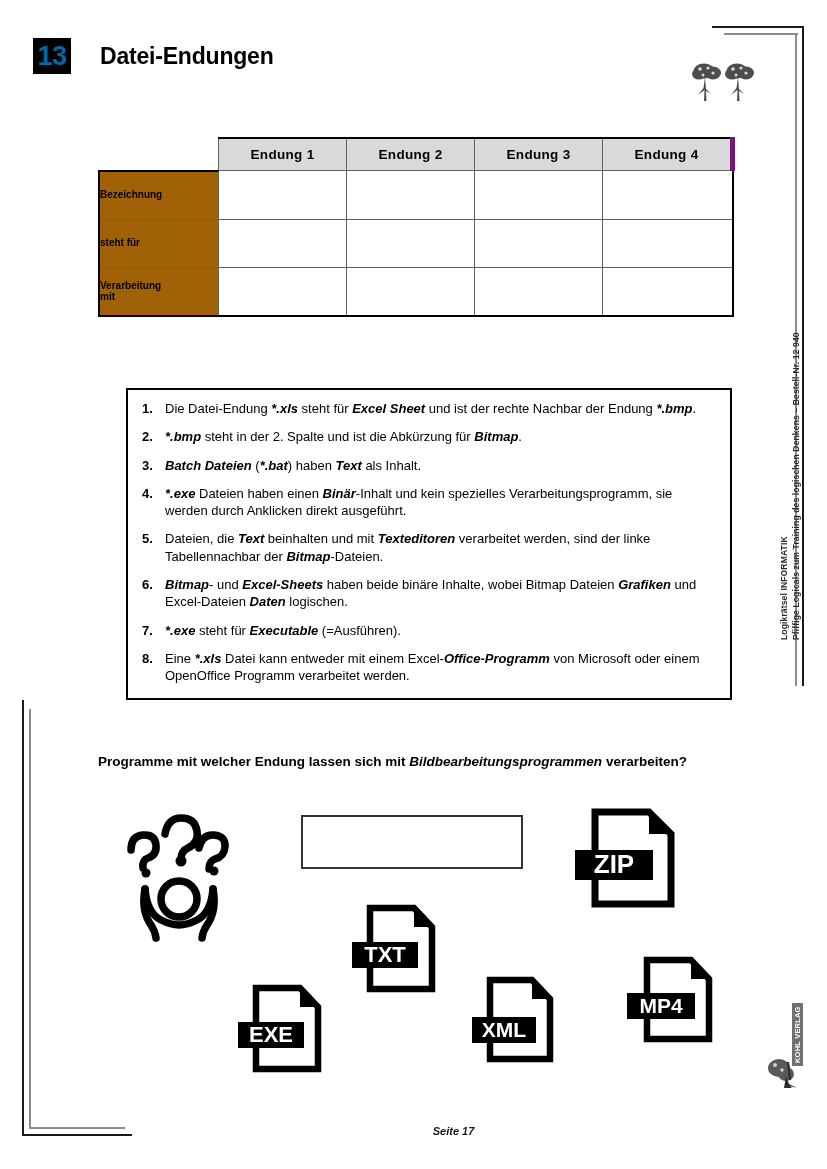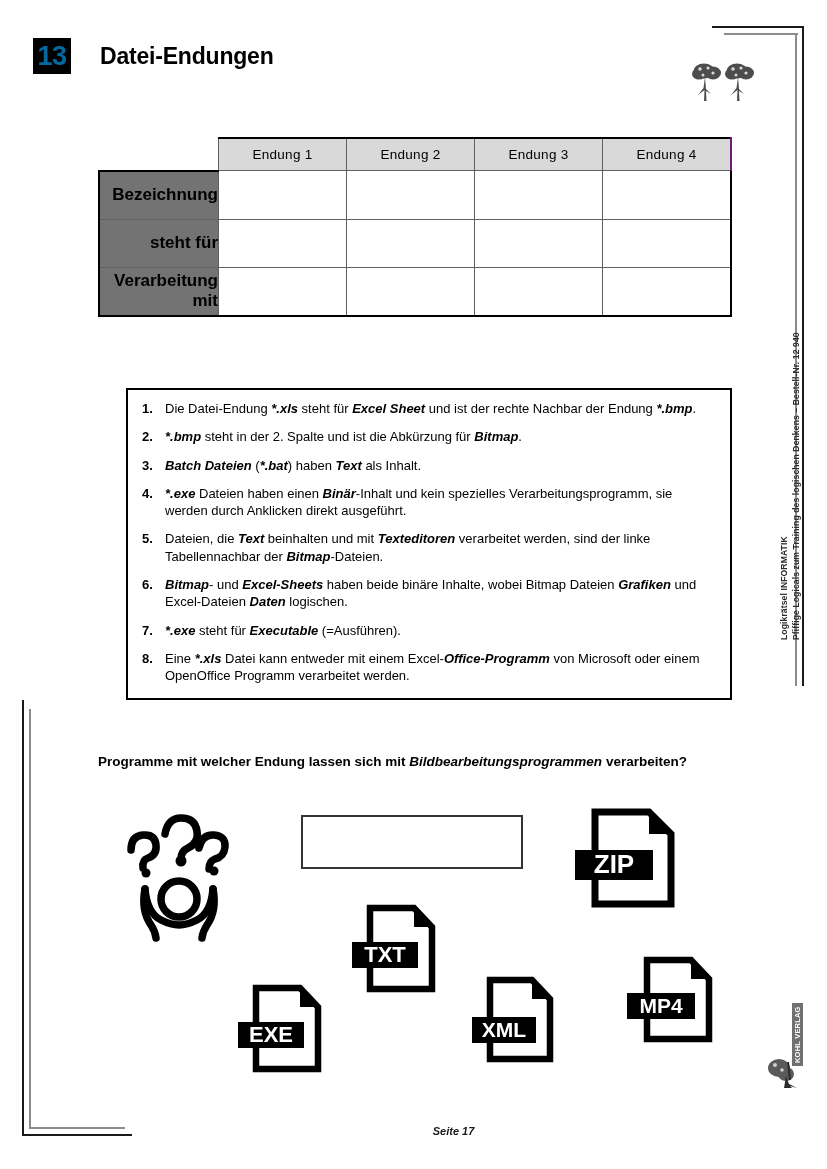--- a/index.html
+++ b/index.html
@@ -108,34 +108,34 @@
   }
   .grid-table .corner-cell {
     border: none;
     background: transparent;
     width: 118px;
     height: 31px;
   }
   .grid-table .col-head {
     background: #d9d9d9;
     font-size: 13.5px;
-    font-weight: normal;
+    font-weight: bold;
     text-align: center;
     width: 127px;
     height: 31px;
     border-top: 2px solid #000000;
     border-left: 1px solid #606060;
     letter-spacing: 0.3px;
   }
-  .grid-table .col-head.last { border-right: 2px solid #701a75; }
+  .grid-table .col-head.last { border-right: 5px solid #701a75; }
   .grid-table .row-head {
-    background: #737373;
-    font-size: 17px;
-    font-weight: bold;
-    text-align: right;
+    background: #a16207;
+    font-size: 10px;
+    font-weight: bold;
+    text-align: left;
     width: 118px;
     height: 47px;
     border-left: 2px solid #000000;
     line-height: 1.15;
   }
   .grid-table tr.r1 .row-head { border-top: 2px solid #000000; }
   .grid-table tr.r4 .row-head { border-bottom: 2px solid #000000; }
   .grid-table .blank-cell {
     width: 127px;
     height: 47px;

